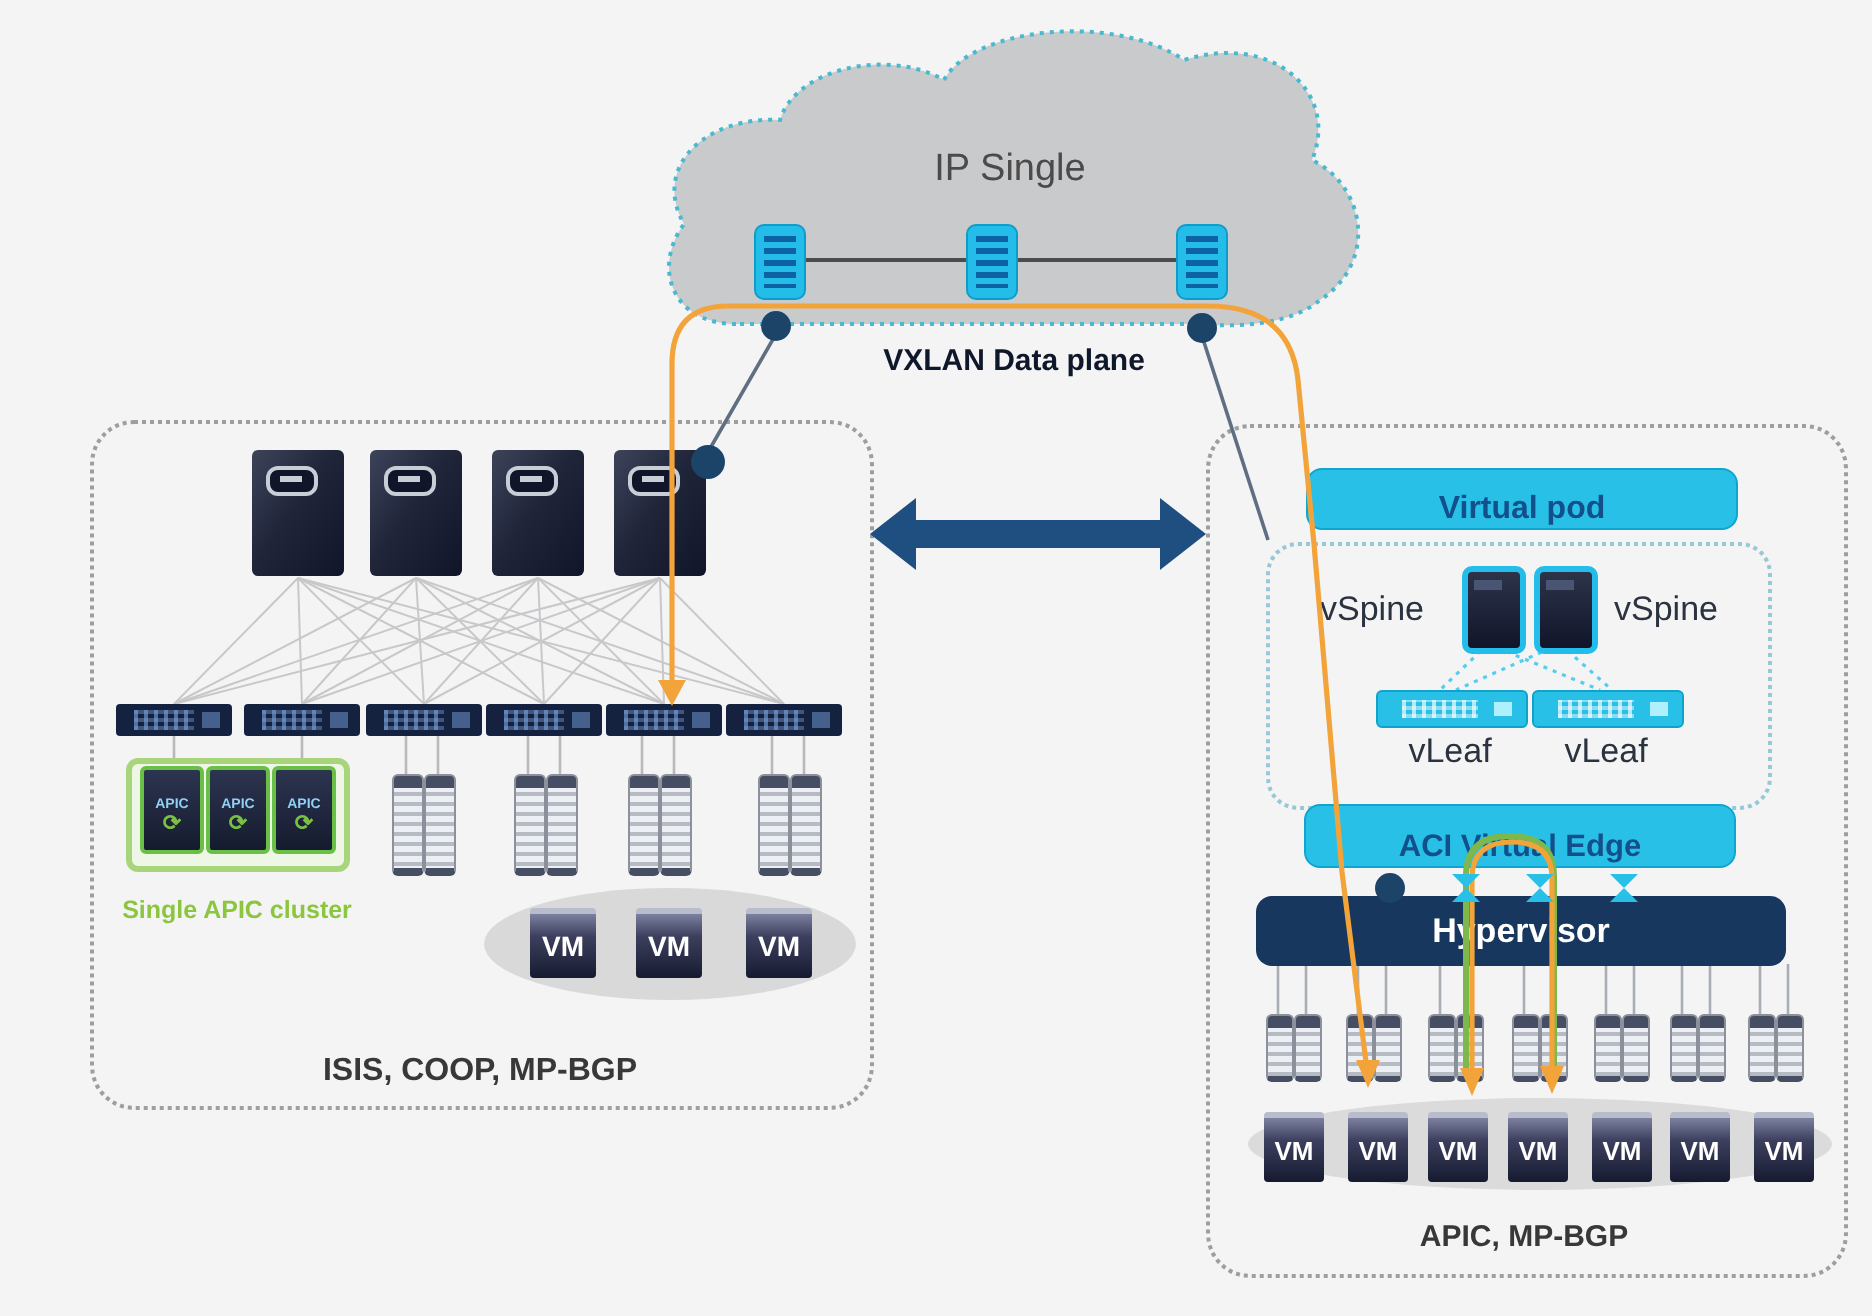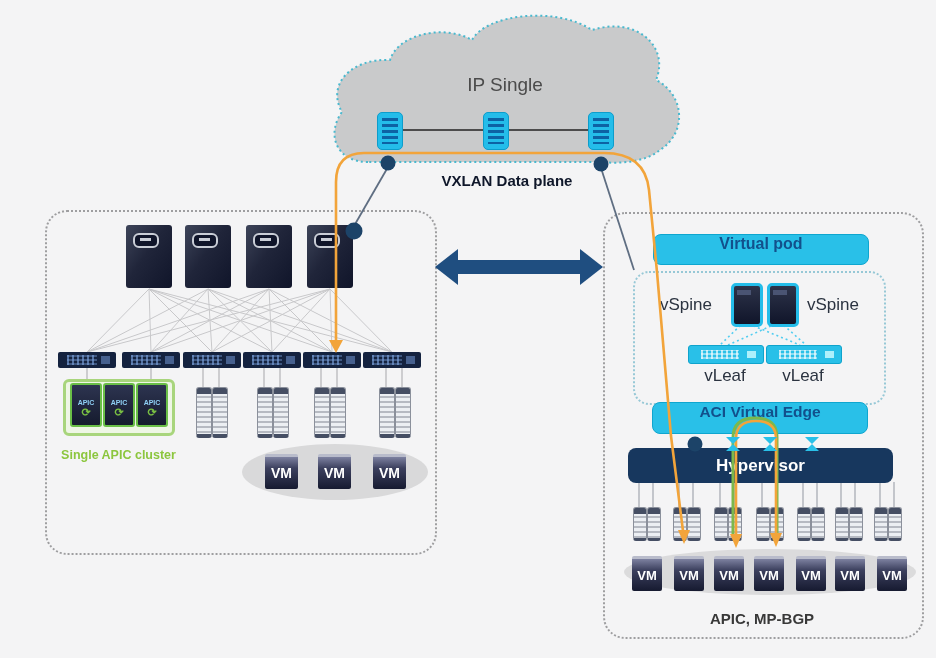--- a/index.html
+++ b/index.html
@@ -42,21 +42,21 @@
   .apic-unit .r{color:#7ac143;font-size:11px;margin-top:1px;}
 
   
   .vm{position:absolute;width:33px;height:32px;border-radius:2px;border-top:3px solid #b9bccb;
       background:linear-gradient(180deg,#7d81a0 0%,#3c405e 35%,#161a30 100%);
       color:#fff;font-weight:bold;font-size:14px;display:flex;align-items:center;justify-content:center;}
   .vm-sm{width:30px;font-size:13px;}
 
   
   .cyanbar{position:absolute;background:#29c0e8;border:1.5px solid #0ea6cf;border-radius:8px;
-      display:flex;align-items:flex-start;justify-content:center;font-weight:bold;color:#12508c;}
+      display:flex;align-items:flex-end;justify-content:center;font-weight:bold;color:#12508c;}
   .navybar{position:absolute;background:#17375e;border-radius:8px;display:flex;align-items:center;
       justify-content:center;font-weight:bold;color:#ffffff;}
 
   
   .vspine-unit{position:absolute;width:26px;height:38px;border:3px solid #24bdea;border-radius:5px;
       background:linear-gradient(#2d3349,#10152a);}
   .vspine-unit::before{content:"";position:absolute;left:3px;top:4px;width:14px;height:5px;background:#4a5473;}
 
   
   .vleaf{position:absolute;width:74px;height:17px;background:#29c0e8;border:1px solid #0fa3cc;border-radius:3px;}
@@ -208,20 +208,21 @@
   <div class="vm" style="left:265px;top:454px;">
     <span>VM</span>
     </div>
   <div class="vm" style="left:318px;top:454px;">
     <span>VM</span>
     </div>
   <div class="vm" style="left:373px;top:454px;">
     <span>VM</span>
     </div>
 
+  <div class="lbl" style="left:120px;top:527px;width:240px;font-size:16px;font-weight:bold;color:#383838;">ISIS, COOP, MP-BGP</div>
 
   <div class="dblarrow">
     <div class="hl"></div>
     <div class="body"></div>
     <div class="hr"></div>
   </div>
 
   <div class="dashed-box" style="left:603px;top:212px;width:317px;height:423px;"></div>
 
   <div class="cyanbar" style="left:653px;top:234px;width:214px;height:29px;font-size:16px;">

